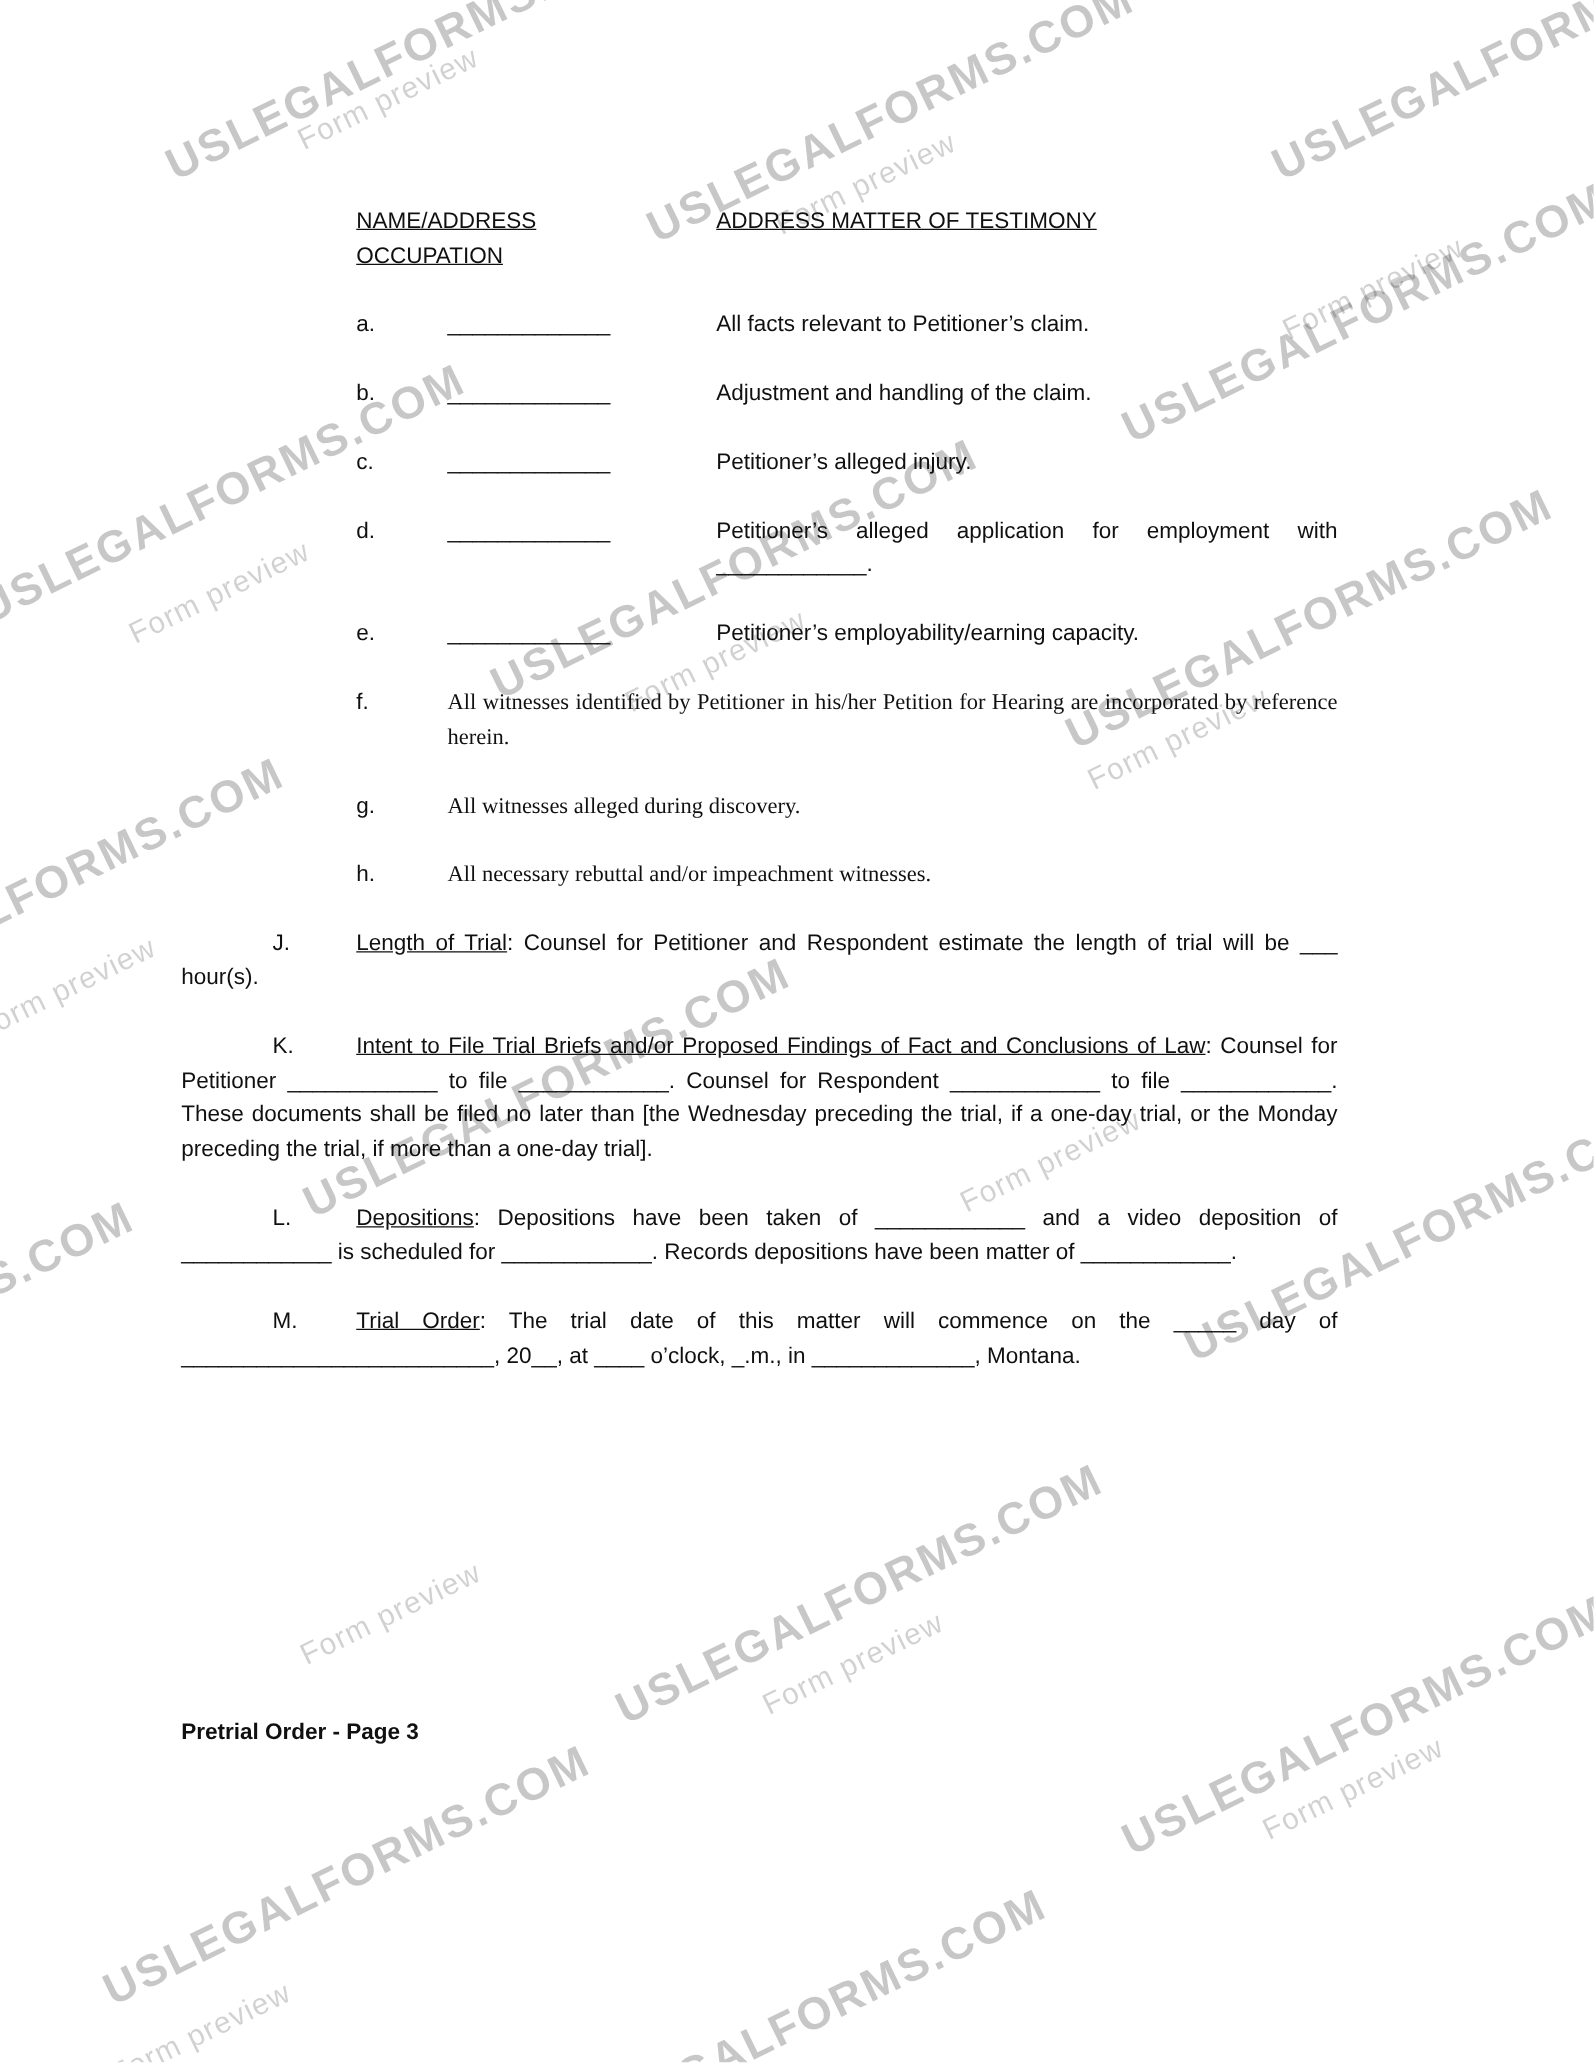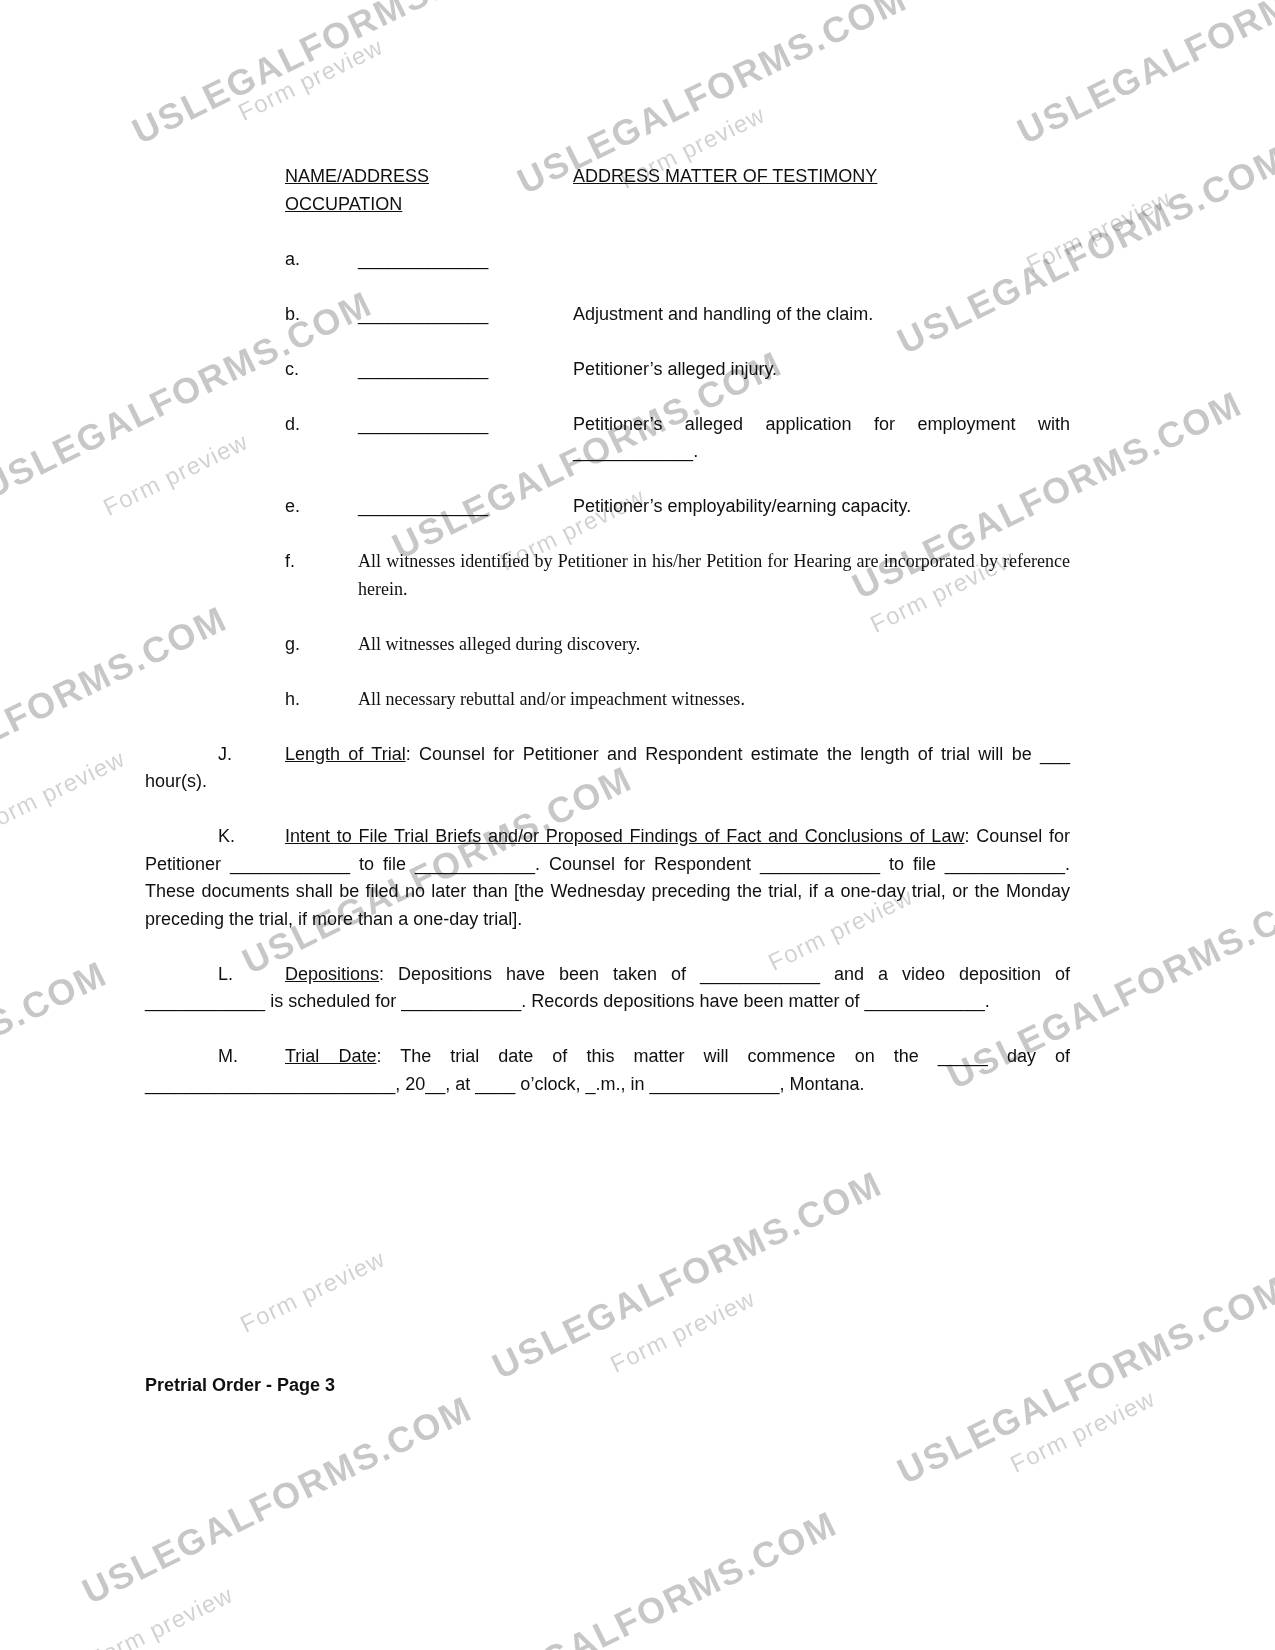--- a/index.html
+++ b/index.html
@@ -124,20 +124,21 @@
         <span class="u">OCCUPATION</span>
       </div>
       <div class="thead-right">
         <span class="u">ADDRESS MATTER OF TESTIMONY</span>
       </div>
     </div>
 
     <div class="wrow">
       <span class="wletter">a.</span>
       <span class="wblank">_____________</span>
+      <span class="wsubject">All facts relevant to Petitioner’s claim.</span>
     </div>
     <div class="wrow">
       <span class="wletter">b.</span>
       <span class="wblank">_____________</span>
       <span class="wsubject">Adjustment and handling of the claim.</span>
     </div>
     <div class="wrow">
       <span class="wletter">c.</span>
       <span class="wblank">_____________</span>
       <span class="wsubject">Petitioner’s alleged injury.</span>
@@ -166,19 +167,19 @@
       <span class="ftext">All necessary rebuttal and/or impeachment witnesses.</span>
     </div>
 
 
     <p class="sec"><span class="sec-label">J.</span><span class="u">Length of Trial</span><span>:  Counsel for Petitioner and Respondent estimate the length of trial will be ___ hour(s).</span></p>
 
     <p class="sec"><span class="sec-label">K.</span><span class="u">Intent to File Trial Briefs and/or Proposed Findings of Fact and Conclusions of Law</span><span>:  Counsel for Petitioner ____________ to file ____________.  Counsel for Respondent ____________ to file ____________.  These documents shall be filed no later than [the Wednesday preceding the trial, if a one-day trial, or the Monday preceding the trial, if more than a one-day trial].</span></p>
 
     <p class="sec"><span class="sec-label">L.</span><span class="u">Depositions</span><span>:  Depositions have been taken of ____________ and a video deposition of ____________ is scheduled for ____________.  Records depositions have been matter of ____________.</span></p>
 
-    <p class="sec"><span class="sec-label">M.</span><span class="u">Trial Date</span><span>:  The trial date of this matter will commence on the _____ day of _________________________, 20__, at ____ o’clock, _.m., in _____________, Montana.</span></p>
+    <p class="sec"><span class="sec-label">M.</span><span class="u">Trial Order</span><span>:  The trial date of this matter will commence on the _____ day of _________________________, 20__, at ____ o’clock, _.m., in _____________, Montana.</span></p>
 
   </div>
 
   <div class="footer">Pretrial Order - Page 3</div>
 
 </div>
 
 </body></html>

